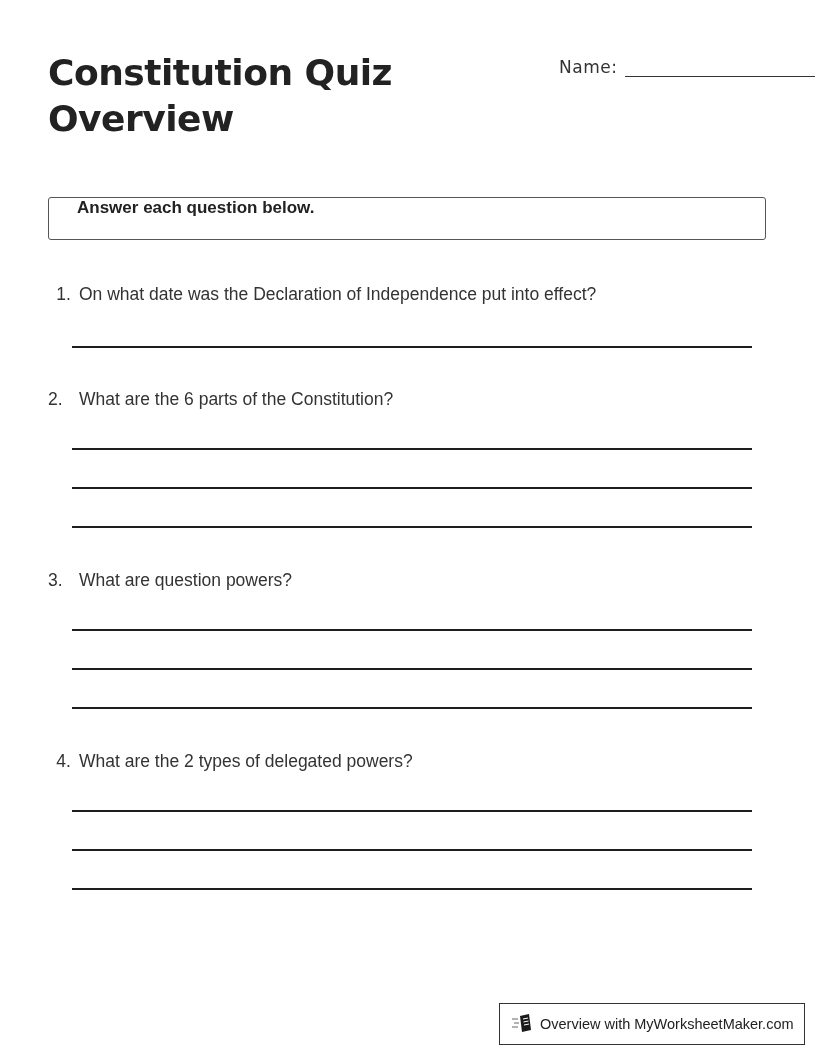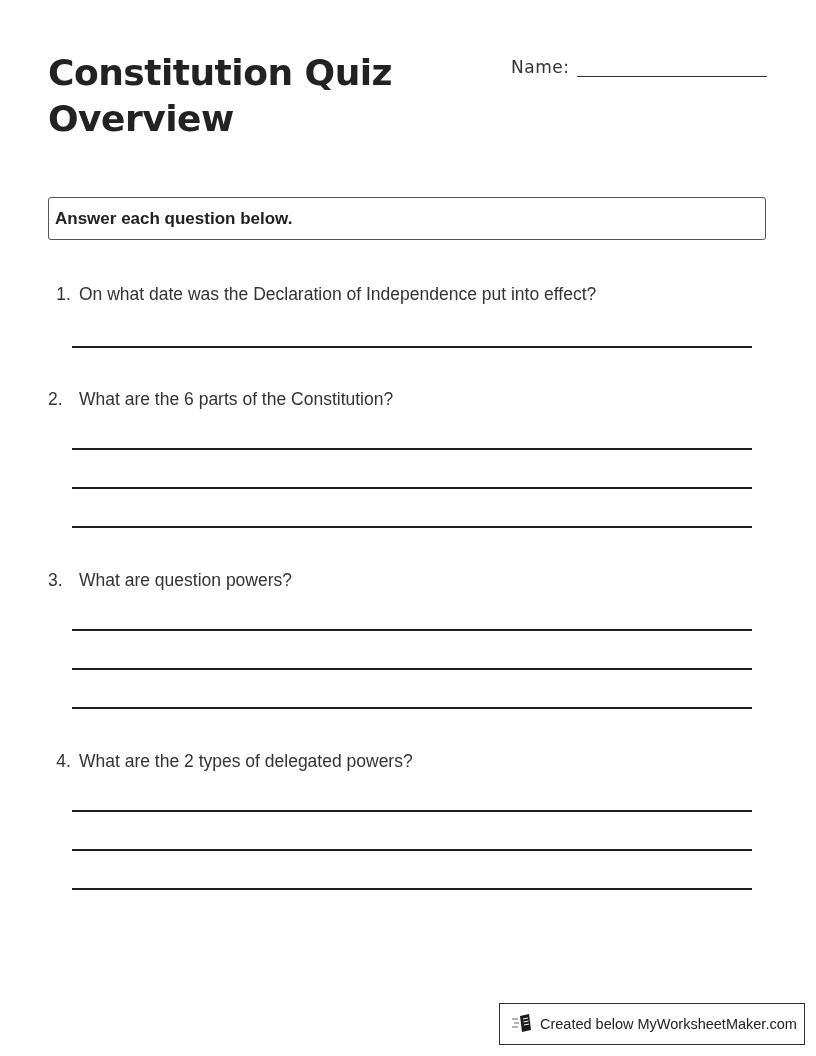--- a/index.html
+++ b/index.html
@@ -7,26 +7,26 @@
     width: 816px; height: 1056px; position: relative; overflow: hidden;
     font-family: "DejaVu Sans", "Liberation Sans", sans-serif; color: #2b2b2b;
   }
   .title {
     position: absolute; left: 48px; top: 50px; width: 420px;
     font-family: "DejaVu Sans", sans-serif; font-weight: bold;
     font-size: 36px; line-height: 46px; color: #222222; margin: 0;
     letter-spacing: -0.5px;
   }
   .name-wrap { position: absolute; left: 511px; top: 52px; display: flex; align-items: flex-end; }
-  .name-label { font-size: 17px; color: #333; letter-spacing: 0.5px; }
+  .name-label { font-size: 17px; color: #333; letter-spacing: 0.5px; margin-left: 48px; }
   .name-line { width: 190px; border-bottom: 1.5px solid #333; margin-left: 8px; height: 24px; }
   .instr {
     position: absolute; left: 48px; top: 197px; width: 718px; height: 43px;
     border: 1.5px solid #555; border-radius: 3px; box-sizing: border-box;
-    display: flex; align-items: center; padding-left: 6px;
+    display: flex; align-items: flex-start; padding-left: 28px;
     font-weight: bold; font-size: 17px; color: #222;
     font-family: "Liberation Sans", sans-serif;
   }
   .q { position: absolute; left: 48px; font-size: 17.5px; color: #333;
        font-family: "Liberation Sans", sans-serif; }
   .q .num { display: inline-block; width: 31px; }
   .line { position: absolute; left: 72px; width: 680px; height: 0; border-top: 2px solid #1e1e1e; }
   .footer {
     position: absolute; left: 499px; top: 1003px; width: 306px; height: 42px;
     border: 1.5px solid #333; box-sizing: border-box;
@@ -78,14 +78,14 @@
 <div class="footer">
   <span>
     <svg width="22" height="20" viewBox="0 0 22 20">
       <line x1="0" y1="6" x2="6" y2="6" stroke="#666" stroke-width="1"></line>
       <line x1="2" y1="10" x2="7" y2="10" stroke="#666" stroke-width="1"></line>
       <line x1="0" y1="14" x2="6" y2="14" stroke="#666" stroke-width="1"></line>
       <path d="M8 3 L17 1 L19 17 L10 19 Z" fill="#1a1a1a"></path>
       <path d="M11 6 L16 5 M11.5 9 L16.5 8 M12 12 L17 11" stroke="#fff" stroke-width="1"></path>
     </svg>
   </span>
-  <span>Created below MyWorksheetMaker.com</span>
+  <span>Overview with MyWorksheetMaker.com</span>
 </div>
 
 </body></html>

